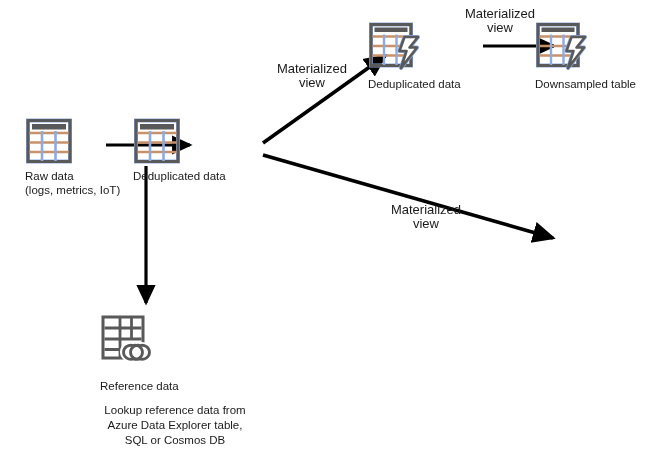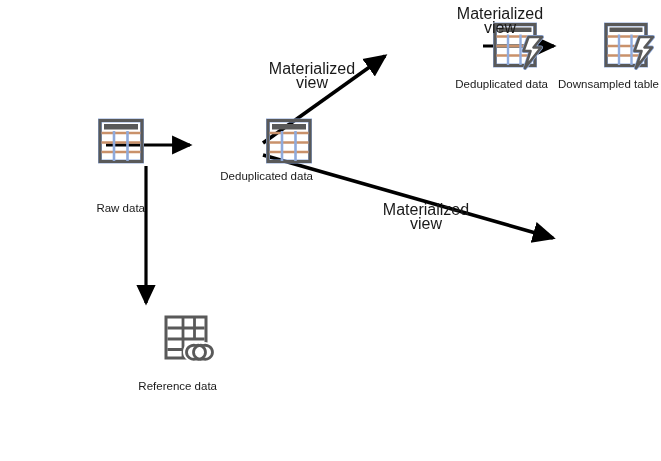--- a/index.html
+++ b/index.html
@@ -15,21 +15,21 @@
     position: relative;
     width: 661px;
     height: 461px;
     background: #ffffff;
     overflow: hidden;
   }
   .node {
     position: absolute;
     display: flex;
     flex-direction: column;
-    align-items: flex-end;
+    align-items: flex-start;
   }
   .icon-wrap {
     position: relative;
     display: block;
   }
   .node-label {
     margin-top: 5px;
     font-size: 11.5px;
     color: #1a1a1a;
     line-height: 14px;
@@ -38,21 +38,21 @@
   }
   .node-sublabel {
     font-size: 11.5px;
     color: #1a1a1a;
     line-height: 14px;
     text-align: center;
     white-space: nowrap;
   }
   .edge-label {
     position: absolute;
-    font-size: 16px;
+    font-size: 13px;
     color: #1a1a1a;
     line-height: 14px;
     text-align: center;
     white-space: nowrap;
   }
   .caption {
     position: absolute;
     font-size: 11.5px;
     color: #1a1a1a;
     line-height: 15px;
@@ -85,34 +85,35 @@
 
     <line x1="263" y1="143" x2="385" y2="56" stroke="#000000" stroke-width="3.6" marker-end="url(#ah)"></line>
 
     <line x1="483" y1="46" x2="554" y2="46" stroke="#000000" stroke-width="3.2" marker-end="url(#ah)"></line>
 
     <line x1="263" y1="155" x2="553" y2="238" stroke="#000000" stroke-width="3.6" marker-end="url(#ah)"></line>
 
     <line x1="146" y1="166" x2="146" y2="303" stroke="#000000" stroke-width="3.2" marker-end="url(#ah)"></line>
   </svg>
 
-  <div class="node" style="left:25px; top:118px; width:120px;gap:32px;">
+  <div class="node" style="left:25px; top:118px; width:120px;">
     <span class="icon-wrap">
       <svg class="icon-svg" width="48" height="46" viewBox="0 0 48 46">
         <rect x="3" y="2.5" width="42" height="41" fill="none" stroke="#8FAADC" stroke-width="4"></rect>
         <rect x="3" y="2.5" width="42" height="41" fill="none" stroke="#595959" stroke-width="3"></rect>
         <rect x="7" y="6" width="34" height="5.5" fill="#595959"></rect>
         <line x1="4.5" y1="15" x2="43.5" y2="15" stroke="#C9916A" stroke-width="2.6"></line>
         <line x1="4.5" y1="24.5" x2="43.5" y2="24.5" stroke="#C9916A" stroke-width="2.6"></line>
         <line x1="4.5" y1="34" x2="43.5" y2="34" stroke="#C9916A" stroke-width="2.6"></line>
         <line x1="17" y1="13" x2="17" y2="43" stroke="#8FAADC" stroke-width="2.6"></line>
         <line x1="30.5" y1="13" x2="30.5" y2="43" stroke="#8FAADC" stroke-width="2.6"></line>
       </svg>
     </span>
     <span class="node-label">Raw data</span>
+    <span class="node-sublabel">(logs, metrics, IoT)</span>
   </div>
 
   <div class="node" style="left:133px; top:118px; width:180px;">
     <span class="icon-wrap">
       <svg class="icon-svg" width="48" height="46" viewBox="0 0 48 46">
         <rect x="3" y="2.5" width="42" height="41" fill="none" stroke="#8FAADC" stroke-width="4"></rect>
         <rect x="3" y="2.5" width="42" height="41" fill="none" stroke="#595959" stroke-width="3"></rect>
         <rect x="7" y="6" width="34" height="5.5" fill="#595959"></rect>
         <line x1="4.5" y1="15" x2="43.5" y2="15" stroke="#C9916A" stroke-width="2.6"></line>
         <line x1="4.5" y1="24.5" x2="43.5" y2="24.5" stroke="#C9916A" stroke-width="2.6"></line>
@@ -189,14 +190,19 @@
   <div class="edge-label" style="left:450px; top:7px; width:100px;">
     <div>Materialized</div>
     <div>view</div>
   </div>
 
   <div class="edge-label" style="left:376px; top:203px; width:100px;">
     <div>Materialized</div>
     <div>view</div>
   </div>
 
+  <div class="caption" style="left:62px; top:403px; width:226px;">
+    <div>Lookup reference data from</div>
+    <div>Azure Data Explorer table,</div>
+    <div>SQL or Cosmos DB</div>
+  </div>
 
 </div>
 
 </body></html>

